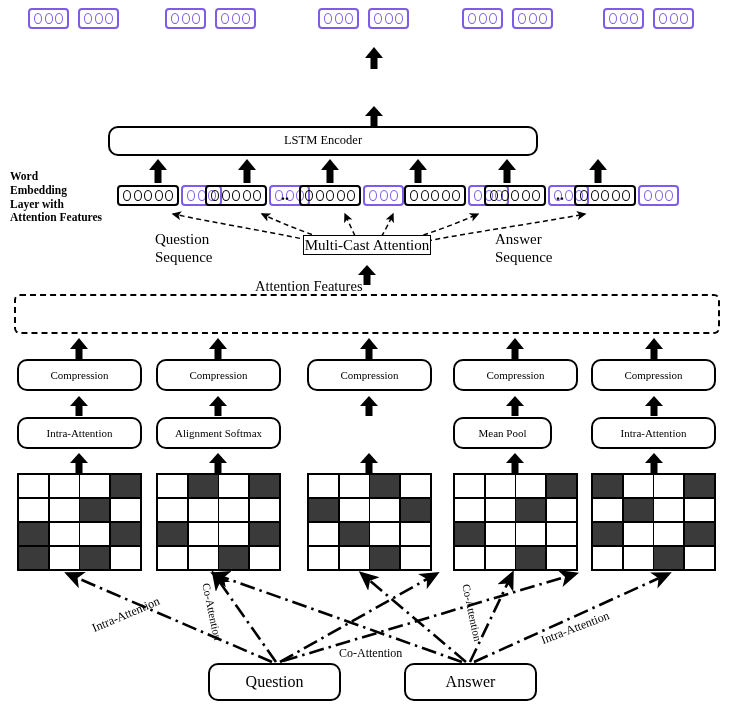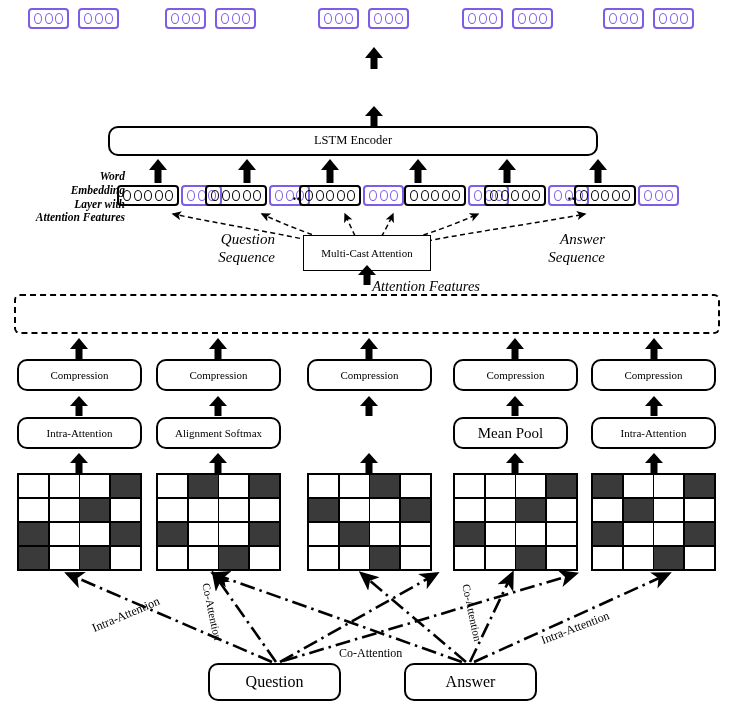--- a/index.html
+++ b/index.html
@@ -8,21 +8,21 @@
   #stage{position:absolute;left:0;top:0;width:732px;height:717px;}
 
   
   .node{position:absolute;box-sizing:border-box;background:#fff;
         border:2.2px solid #000;border-radius:10px;
         display:flex;align-items:center;justify-content:center;
         text-align:center;line-height:1.1;}
   .node.sq{border-radius:0;border-width:1.6px;}
 
   
-  .lbl{position:absolute;text-align:right;line-height:1.2;white-space:pre;font-style:italic;}
+  .lbl{position:absolute;text-align:left;line-height:1.2;white-space:pre;}
 
   
   .fatarrow{position:absolute;}
   .fatarrow i{display:block;position:absolute;background:#000;}
   .fatarrow .stem{left:50%;transform:translateX(-50%);bottom:0;}
   .fatarrow .head{left:0;top:0;width:0;height:0;background:transparent;
         border-left:9px solid transparent;border-right:9px solid transparent;}
 
   
   .wemb{position:absolute;display:flex;align-items:center;gap:2px;}
@@ -93,21 +93,21 @@
   <div class="fatarrow" style="left:365px;top:47px;width:18px;height:22px;">
     <i class="head" style="border-bottom:11px solid #000;"></i>
     <i class="stem" style="width:7px;height:12px;"></i>
   </div>
 
   <div class="fatarrow" style="left:365px;top:106px;width:18px;height:20px;">
     <i class="head" style="border-bottom:10px solid #000;"></i>
     <i class="stem" style="width:7px;height:11px;"></i>
   </div>
 
-  <div class="node" style="left:108px;top:126px;width:490px;height:30px;font-size:12.5px;">
+  <div class="node" style="left:108px;top:126px;width:430px;height:30px;font-size:12.5px;">
     <span>LSTM Encoder</span>
   </div>
 
   <div class="fatarrow" style="left:149px;top:159px;width:18px;height:24px;">
     <i class="head" style="border-bottom:11px solid #000;"></i>
       <i class="stem" style="width:7px;height:14px;"></i>
     </div>
   <div class="fatarrow" style="left:238px;top:159px;width:18px;height:24px;">
     <i class="head" style="border-bottom:11px solid #000;"></i>
       <i class="stem" style="width:7px;height:14px;"></i>
@@ -220,21 +220,21 @@
         <i class="o"></i>
         <i class="o"></i>
       </div>
   </div>
 
   <div class="lbl" style="left:155px;top:230px;width:120px;font-size:15px;">Question
 Sequence</div>
   <div class="lbl" style="left:495px;top:230px;width:110px;font-size:15px;">Answer
 Sequence</div>
 
-  <div class="node sq" style="left:303px;top:235px;width:128px;height:36px;font-size:11px;border-radius:0;">
+  <div class="node sq" style="left:303px;top:235px;width:128px;height:20px;font-size:15px;border-radius:0;">
     <span>Multi-Cast Attention</span>
   </div>
   <div class="fatarrow" style="left:358px;top:265px;width:18px;height:20px;">
     <i class="head" style="border-bottom:10px solid #000;"></i>
     <i class="stem" style="width:7px;height:11px;"></i>
   </div>
   <div class="lbl" style="left:255px;top:278px;width:225px;font-size:14.5px;">Attention Features</div>
 
   <div id="afstrip" style="left:14px;top:294px;width:706px;height:40px;"></div>
 
@@ -356,21 +356,21 @@
     <i class="head" style="border-bottom:10px solid #000;"></i>
       <i class="stem" style="width:7px;height:11px;"></i>
     </div>
 
   <div class="node" style="left:17px;top:417px;width:125px;height:32px;font-size:11px;">
     <span>Intra-Attention</span>
     </div>
   <div class="node" style="left:156px;top:417px;width:125px;height:32px;font-size:11px;">
     <span>Alignment Softmax</span>
     </div>
-  <div class="node" style="left:453px;top:417px;width:115px;height:32px;font-size:15px;">
+  <div class="node" style="left:453px;top:417px;width:99px;height:32px;font-size:11px;">
     <span>Mean Pool</span>
     </div>
   <div class="node" style="left:591px;top:417px;width:125px;height:32px;font-size:11px;">
     <span>Intra-Attention</span>
     </div>
 
   <div class="fatarrow" style="left:70px;top:453px;width:18px;height:20px;">
     <i class="head" style="border-bottom:10px solid #000;"></i>
       <i class="stem" style="width:7px;height:11px;"></i>
     </div>

